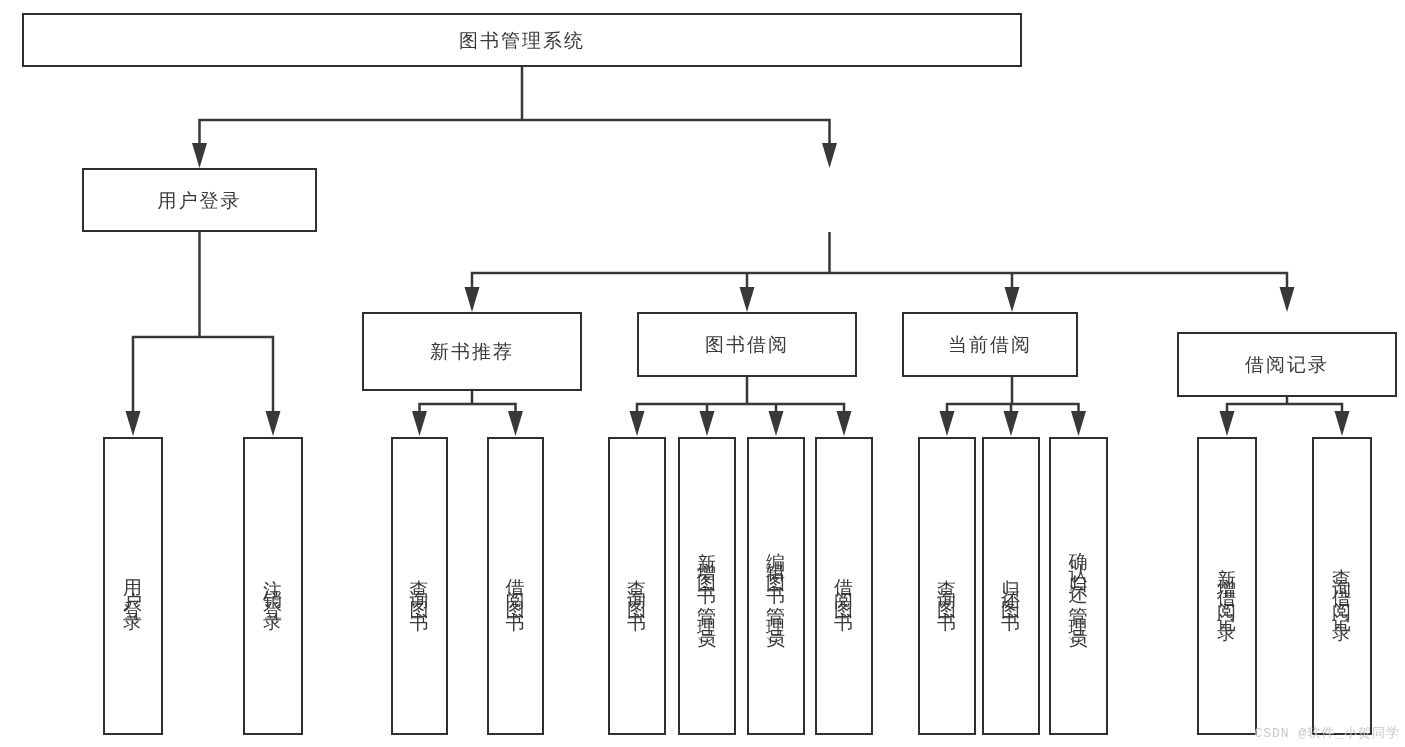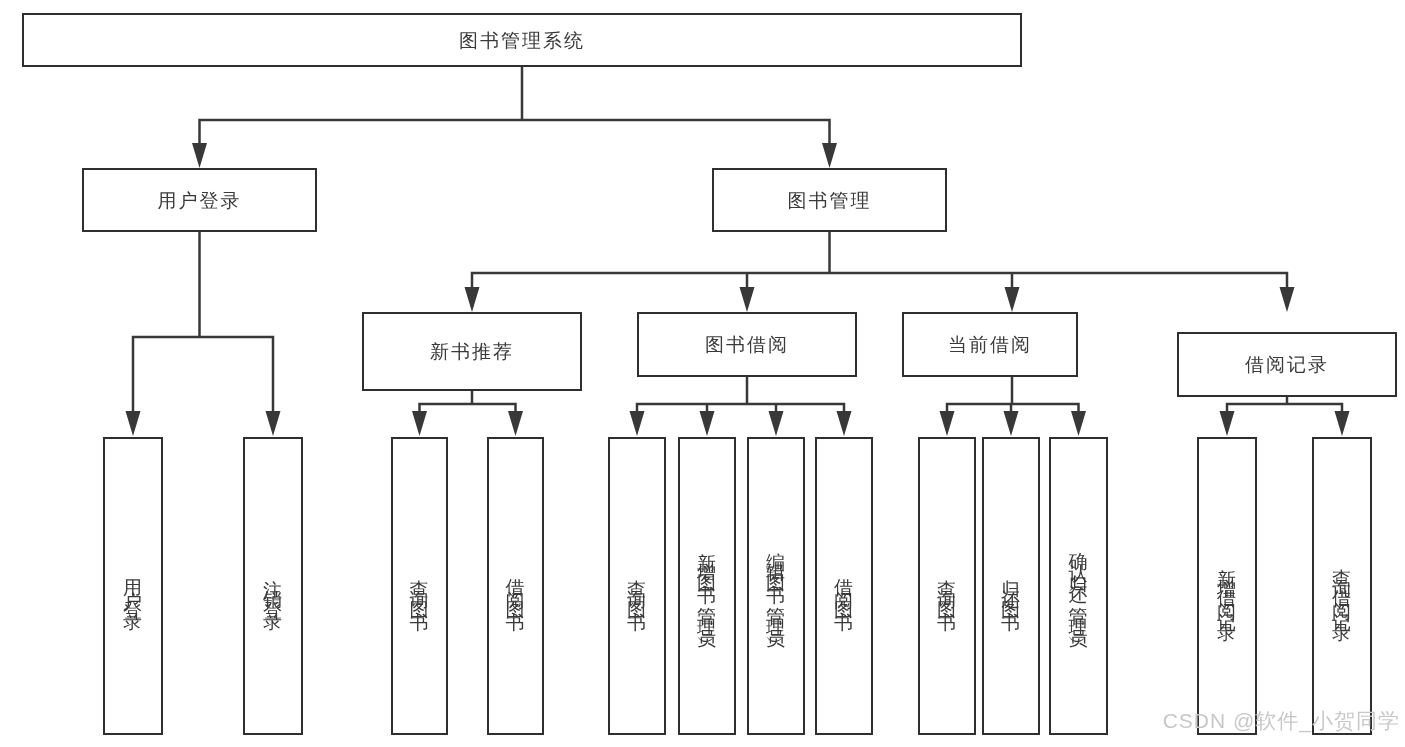--- a/index.html
+++ b/index.html
@@ -30,26 +30,27 @@
   .node.h .lbl { letter-spacing:2px; white-space:nowrap; }
   .node.v .lbl {
     writing-mode:vertical-rl;
     text-orientation:mixed;
     letter-spacing:11px;
     line-height:1;
   }
 
   .watermark {
     position:absolute;
-    right:5px; bottom:12px;
+    right:5px; bottom:5px;
     color:var(--watermark,#c8c8c8);
-    font-size:21px;
+    font-size:13px;
     letter-spacing:1px;
     z-index:5;
     white-space:nowrap;
+    font-family:Liberation Mono, monospace;
   }
 </style>
 </head>
 <body>
 
 <div class="stage">
 
   <svg class="connectors" viewBox="0 0 1405 747" xmlns="http://www.w3.org/2000/svg">
 
     <path d="M522 67 V120 M199.5 120 H829.5 M199.5 118.75 V144 M829.5 118.75 V144"></path>
@@ -85,23 +86,20 @@
     <polygon points="1219.5,411 1234.5,411 1227,436"></polygon>
     <polygon points="1334.5,411 1349.5,411 1342,436"></polygon>
   </svg>
 
   <div class="node h" style="left:22px;top:13px;width:1000px;height:54px">
     <span class="lbl">图书管理系统</span>
   </div>
 
   <div class="node h" style="left:82px;top:168px;width:235px;height:64px">
     <span class="lbl">用户登录</span>
-  </div>
-  <div class="node h" style="left:712px;top:168px;width:235px;height:64px">
-    <span class="lbl">图书管理</span>
   </div>
 
   <div class="node h" style="left:362px;top:312px;width:220px;height:79px">
     <span class="lbl">新书推荐</span>
   </div>
   <div class="node h" style="left:637px;top:312px;width:220px;height:65px">
     <span class="lbl">图书借阅</span>
   </div>
   <div class="node h" style="left:902px;top:312px;width:176px;height:65px">
     <span class="lbl">当前借阅</span>

